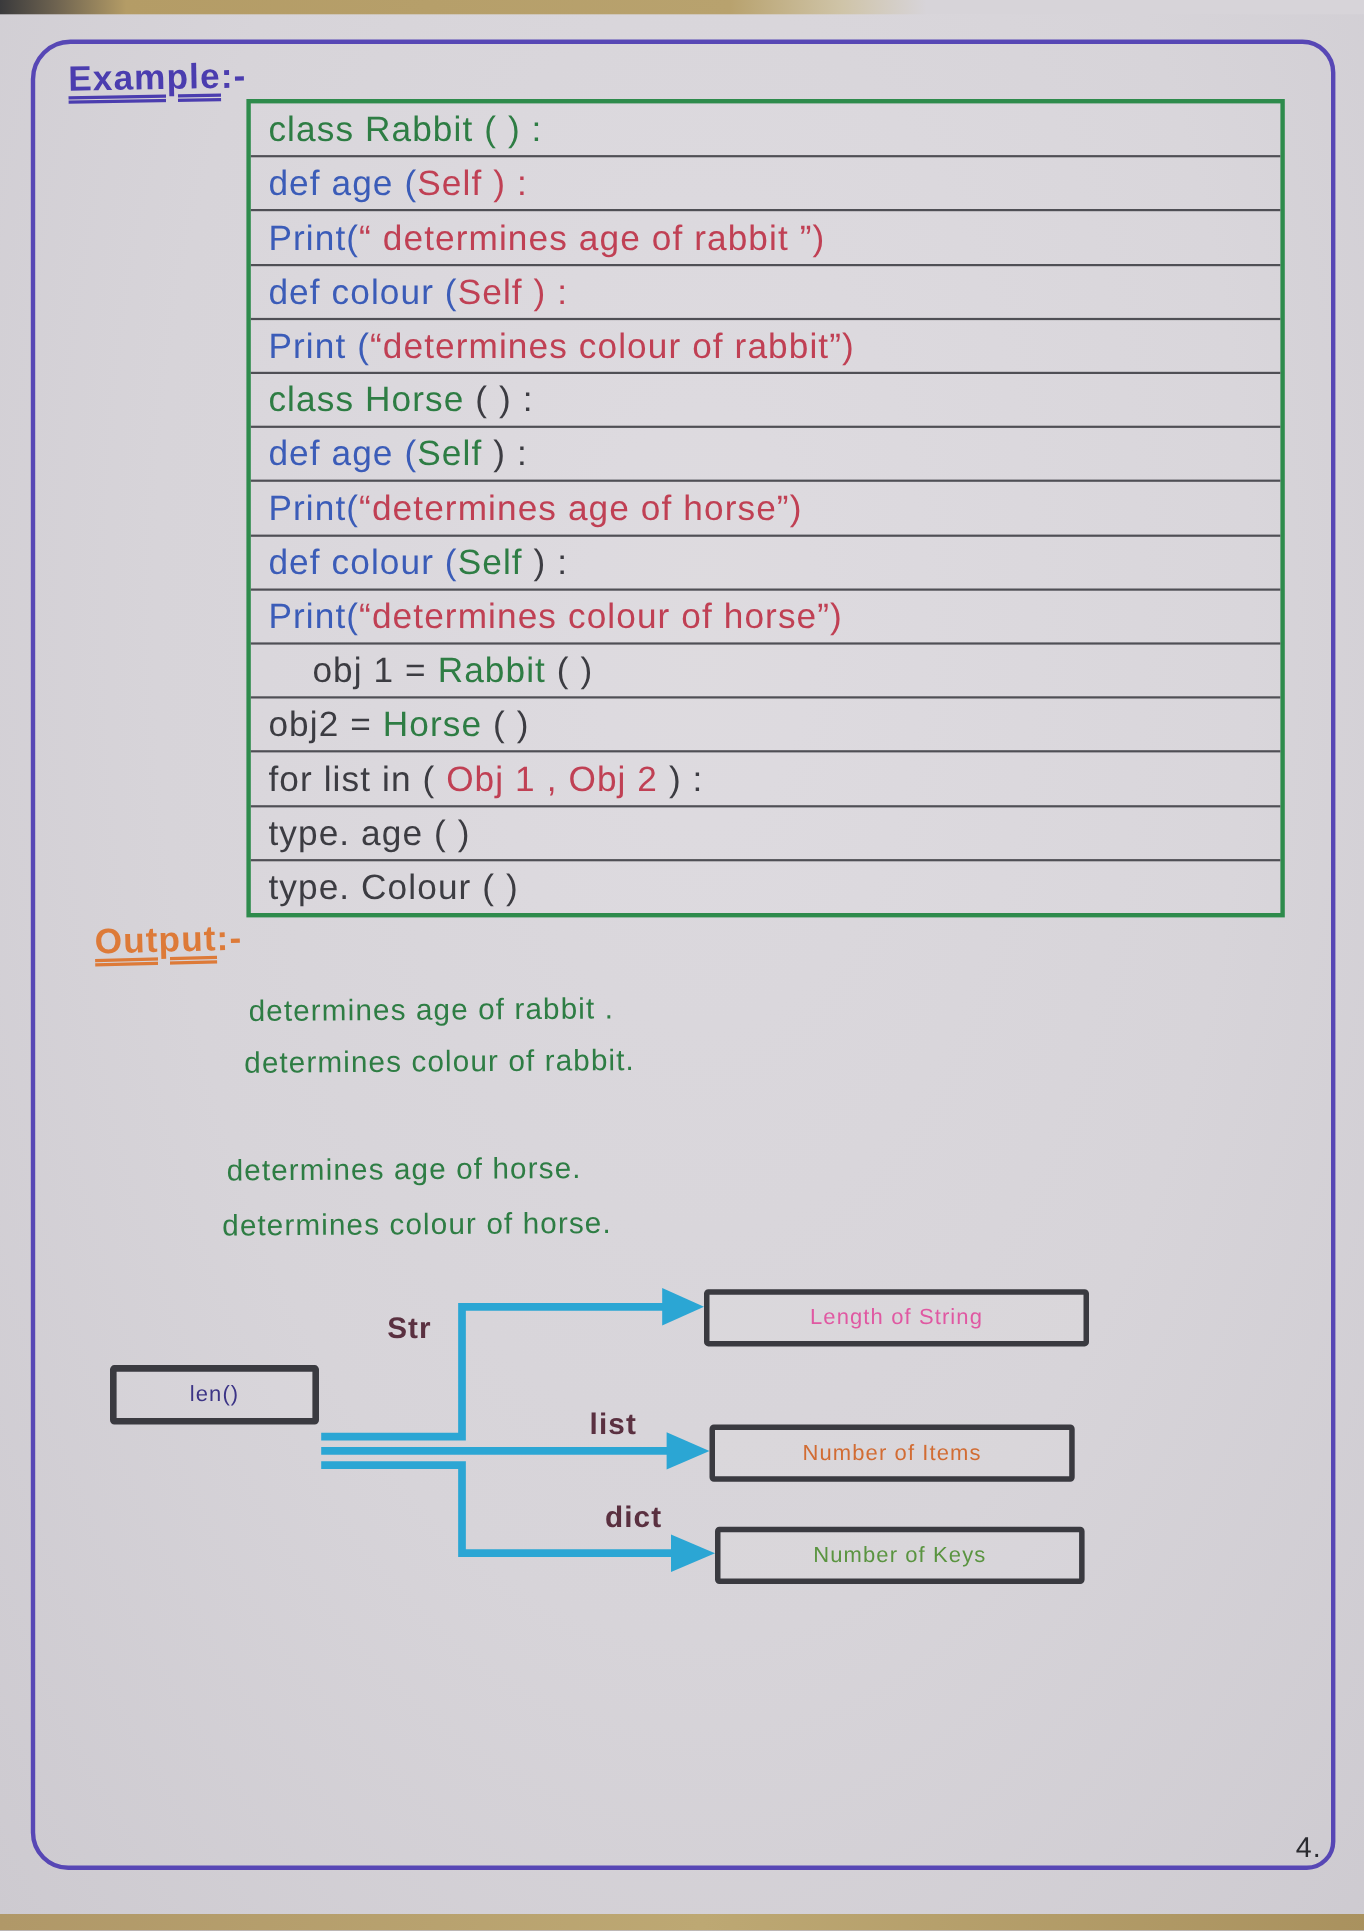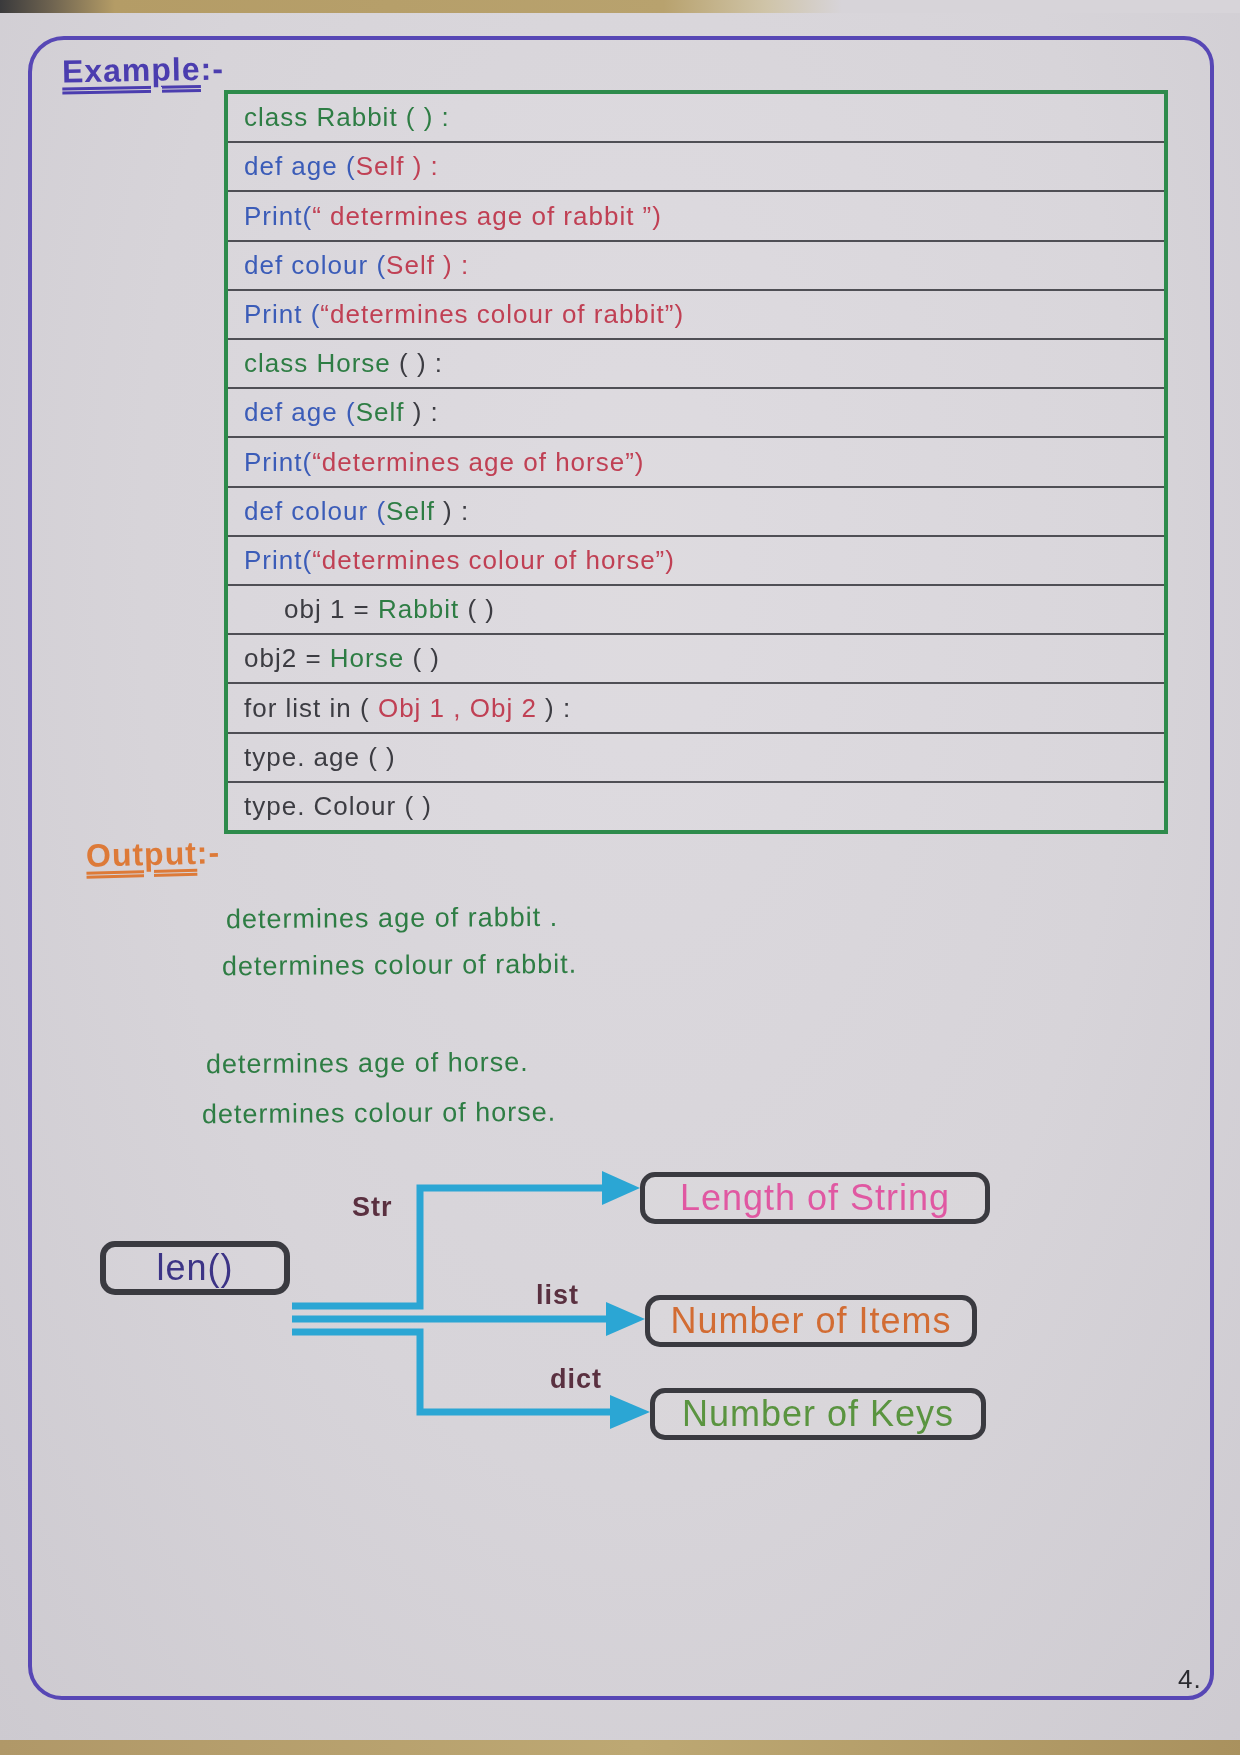--- a/index.html
+++ b/index.html
@@ -27,29 +27,29 @@
   .heading .word{text-decoration:underline;text-decoration-style:double;text-underline-offset:5px;}
   .example-heading{left:62px;top:52px;transform:rotate(-1deg);}
   .output-heading{left:86px;top:836px;transform:rotate(-1.5deg);}
   .code-table{
     position:absolute;left:224px;top:90px;width:944px;height:744px;
     border:4.5px solid #2e8b4c;box-sizing:border-box;background:rgba(255,255,255,0.06);
   }
   .rows{display:flex;flex-direction:column;height:100%;}
   .code-row{
     flex:1;display:flex;align-items:center;padding-left:16px;
-    font-size:26px;letter-spacing:1px;border-bottom:2px solid #4f4f55;
+    font-size:32px;letter-spacing:1px;border-bottom:2px solid #4f4f55;
     white-space:pre;
   }
   .code-row:last-child{border-bottom:none;}
   .out-line{position:absolute;font-size:27px;letter-spacing:1px;transform:rotate(-0.4deg);}
   .dg-box{
-    position:absolute;border:5px solid #3a3a40;border-radius:15px;box-sizing:border-box;
+    position:absolute;border:5px solid #3a3a40;border-radius:4px;box-sizing:border-box;
     display:flex;align-items:center;justify-content:center;
-    font-size:36px;letter-spacing:1px;background:rgba(255,255,255,0.05);
+    font-size:20px;letter-spacing:1px;background:rgba(255,255,255,0.05);
   }
   .dg-label{position:absolute;font-size:27px;font-weight:bold;letter-spacing:1px;}
   .arrows{position:absolute;left:0;top:0;width:1240px;height:1755px;pointer-events:none;}
   .page-num{position:absolute;left:1178px;top:1664px;font-size:26px;color:#2b2b30;}
 </style>
 </head>
 <body>
 
 <div class="photo">
 

